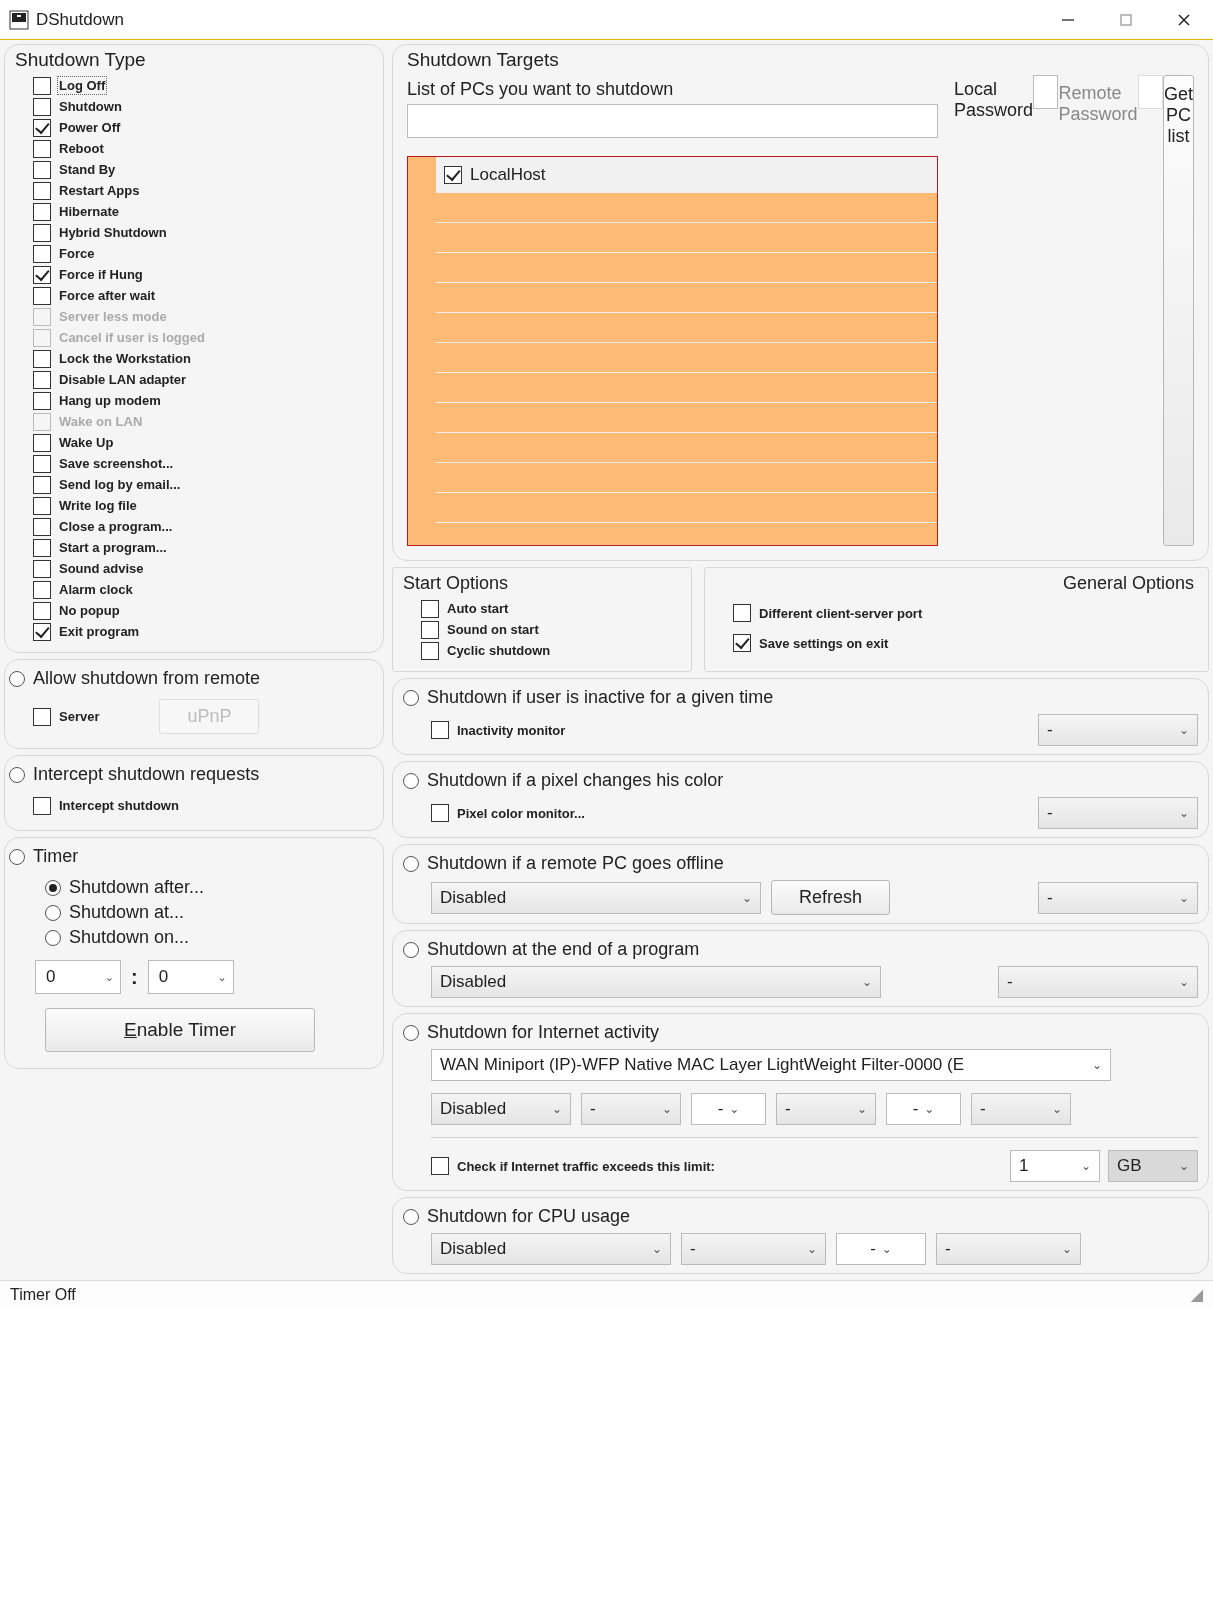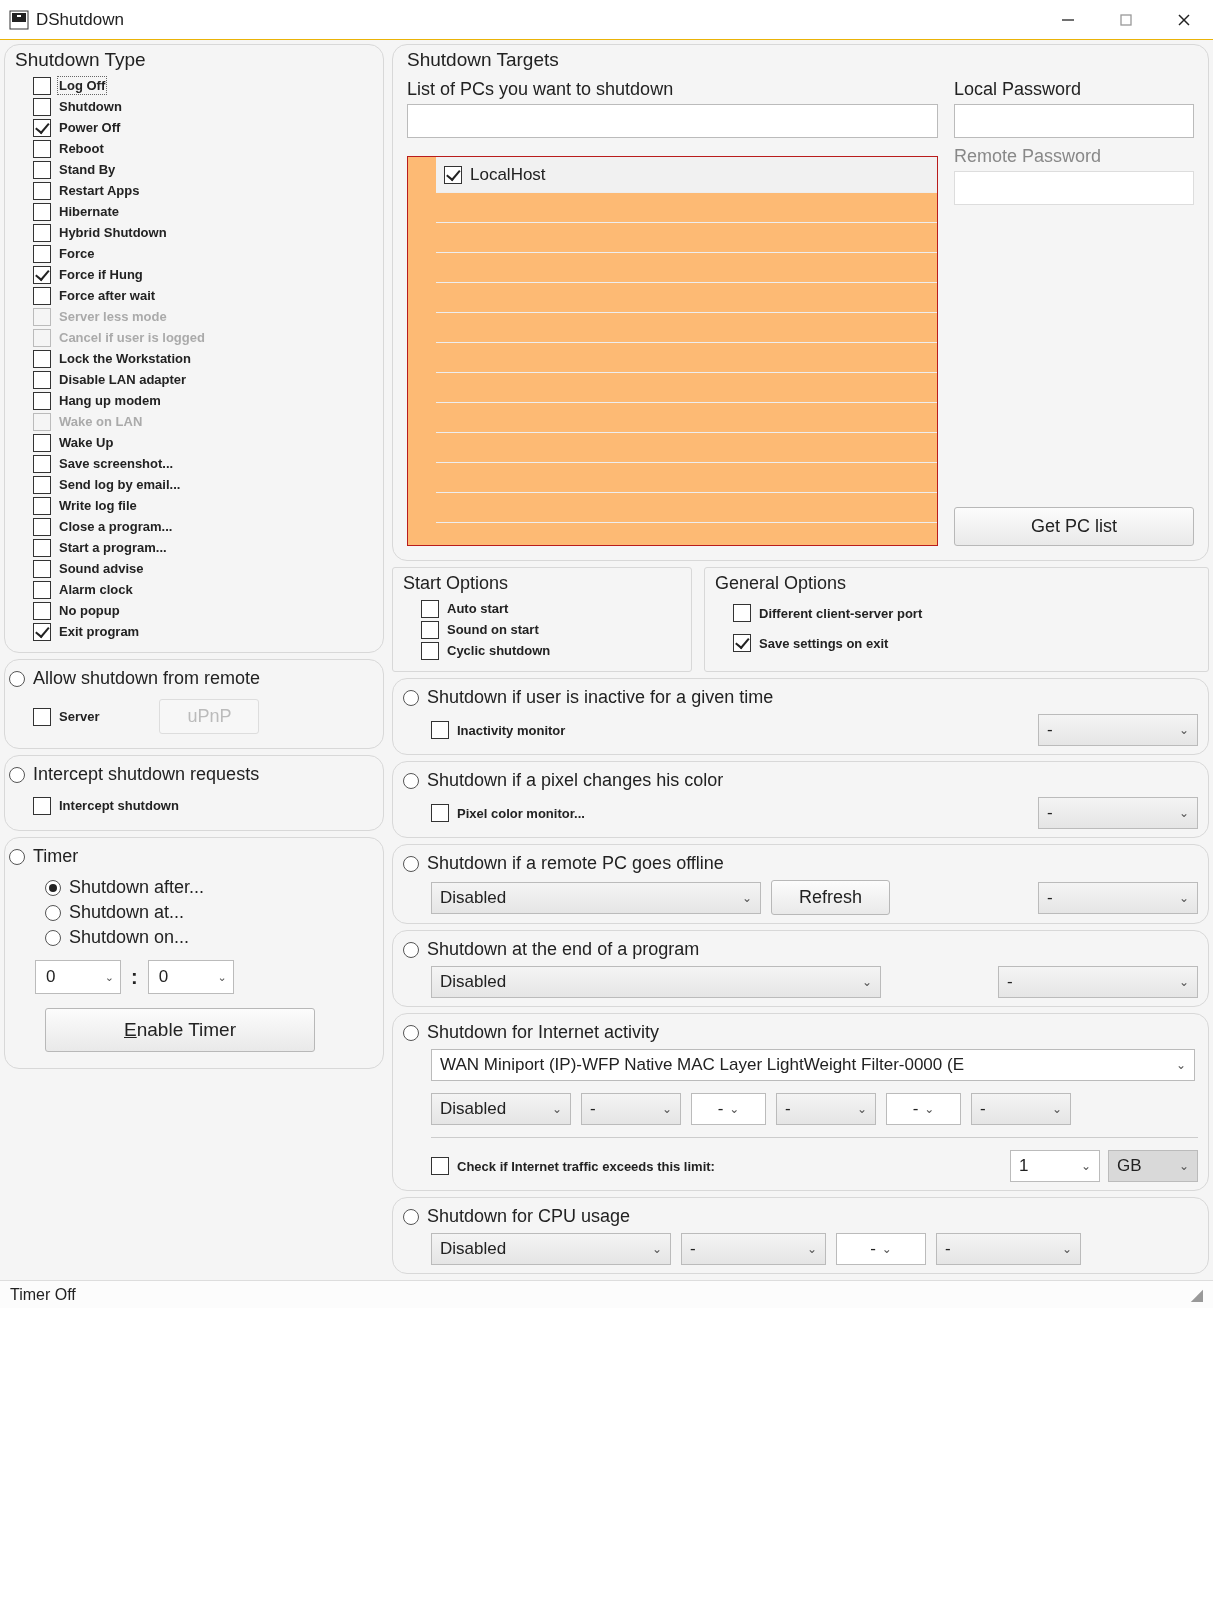--- a/index.html
+++ b/index.html
@@ -147,21 +147,21 @@
     padding:6px 10px 10px 10px;
   }
   .subgroup .group-title { font-size:18px; }
   .flex { display:flex; align-items:center; }
   .sec { padding:6px 10px 8px 10px; }
   .sec .radio-row { margin-bottom:4px; }
   .sel-row { display:flex; gap:10px; align-items:center; flex-wrap:nowrap;}
   .indent { padding-left:28px; }
   .two-col-top { display:flex; gap:16px; }
   .two-col-top .targets-left { flex:1; }
-  .two-col-top .targets-right { width:240px; display:flex; flex-direction:column; }
+  .two-col-top .targets-right { width:240px; display:flex; flex-direction:row; }
   .statusbar {
     border-top:1px solid #ddd;
     background:#fcfcfc;
     padding:4px 10px;
     font-size:16px;
     display:flex; justify-content:space-between;
     align-items:center;
   }
   .spin {
     display:flex; align-items:center;
@@ -435,21 +435,21 @@
           <div class="chk-row">
               <span class="chk"></span>
               <span>Sound on start</span>
             </div>
           <div class="chk-row">
               <span class="chk"></span>
               <span>Cyclic shutdown</span>
             </div>
         </div>
       </div>
-      <div class="subgroup" style="flex:1;">
+      <div class="subgroup" style="flex:1;text-align:right;">
         <div class="group-title">General Options</div>
         <div style="padding-left:18px;">
           <div class="chk-row" style="padding:6px 0;">
               <span class="chk"></span>
               <span>Different client-server port</span>
             </div>
           <div class="chk-row" style="padding:6px 0;">
               <span class="chk checked"></span>
               <span>Save settings on exit</span>
             </div>
@@ -525,21 +525,21 @@
           </div>
       </div>
     </div>
 
     <div class="group sec">
       <div class="radio-row">
           <span class="radio"></span>
           <span>Shutdown for Internet activity</span>
         </div>
       <div class="indent" style="display:flex;flex-direction:column;gap:12px;">
-        <div class="select white" style="width:764px;">
+        <div class="select white" style="width:680px;">
             <span style="overflow:hidden;white-space:nowrap;">WAN Miniport (IP)-WFP Native MAC Layer LightWeight Filter-0000 (E</span>
             <span class="caret">⌄</span>
           </div>
         <div class="sel-row">
           <div class="select" style="width:140px;">
               <span>Disabled</span>
               <span class="caret">⌄</span>
             </div>
           <div class="select" style="width:100px;">
               <span>-</span>

